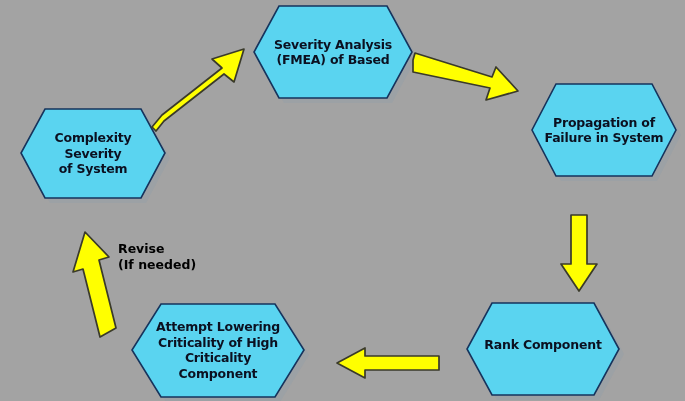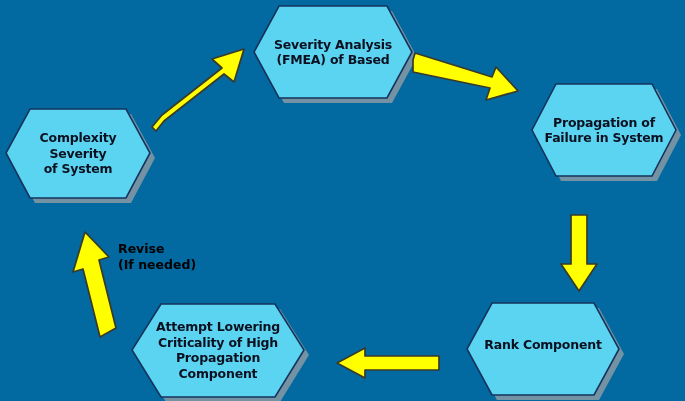--- a/index.html
+++ b/index.html
@@ -4,21 +4,21 @@
 <style>
   html, body {
     margin: 0;
     padding: 0;
     background: #ffffff;
   }
   #canvas {
     position: relative;
     width: 685px;
     height: 401px;
-    background: #0369a1;
+    background: #a3a3a3;
     overflow: hidden;
     font-family: "DejaVu Sans", "Liberation Sans", sans-serif;
   }
   .node {
     position: absolute;
   }
   .node svg {
     position: absolute;
     left: 0;
     top: 0;
@@ -98,26 +98,26 @@
   </div>
 
   <div class="node" style="left:128px; top:300px; width:180px; height:101px;">
     <svg width="180" height="101" viewBox="0 0 180 101">
       <polygon points="33,4 147,4 176,50 147,97 33,97 4,50" fill="#9aa0a6" opacity="0.75" transform="translate(5,5)"></polygon>
       <polygon points="33,4 147,4 176,50 147,97 33,97 4,50" fill="#5ad4f0" stroke="#16335c" stroke-width="1.6"></polygon>
     </svg>
     <div class="label" style="justify-content:flex-start; padding-top:19px;">
       <span>Attempt Lowering</span>
       <span>Criticality of High</span>
-      <span>Propagation</span>
+      <span>Criticality</span>
       <span>Component</span>
     </div>
   </div>
 
-  <div class="node" style="left:2px; top:105px; width:152px; height:97px;">
+  <div class="node" style="left:17px; top:105px; width:152px; height:97px;">
     <svg width="152" height="97" viewBox="0 0 152 97">
       <polygon points="28,4 124,4 148,48 124,93 28,93 4,48" fill="#9aa0a6" opacity="0.75" transform="translate(5,5)"></polygon>
       <polygon points="28,4 124,4 148,48 124,93 28,93 4,48" fill="#5ad4f0" stroke="#16335c" stroke-width="1.6"></polygon>
     </svg>
     <div class="label">
       <span>Complexity</span>
       <span>Severity</span>
       <span>of System</span>
     </div>
   </div>

